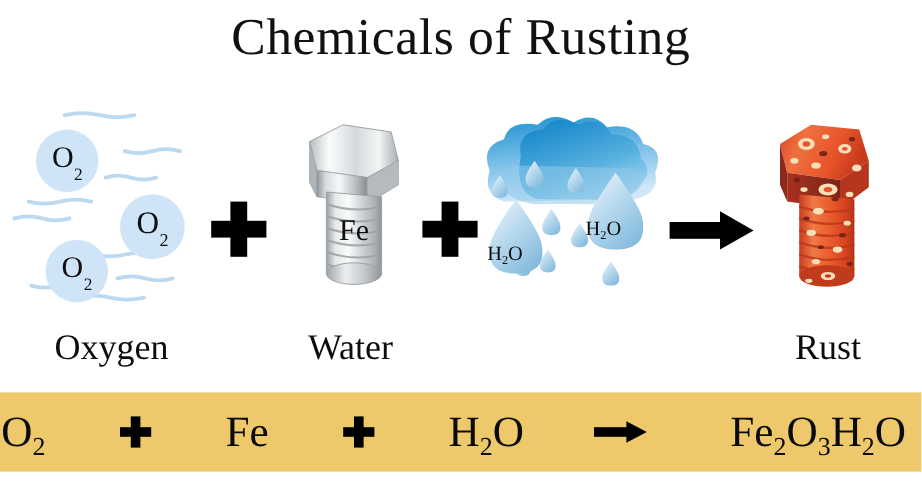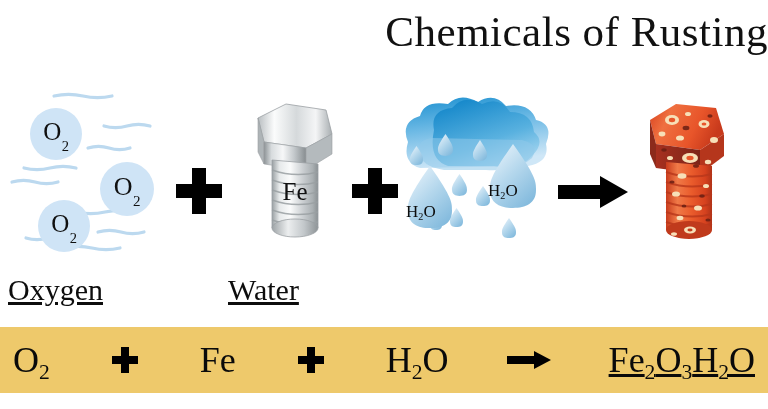--- a/index.html
+++ b/index.html
@@ -15,21 +15,21 @@
   #diagram {
     position:relative;
     width:768px; height:409px;
     background:#ffffff;
   }
 
   
   .title {
     position:absolute;
     top:8px; left:0; width:768px;
-    text-align:right;
+    text-align:center;
     font-family:"Liberation Serif", serif;
     font-size:43px;
     font-weight:400;
     color:#111111;
     letter-spacing:0.5px;
     line-height:1.1;
   }
 
   
   .panel {
@@ -38,26 +38,25 @@
     height:215px;
   }
   .panel .art {
     position:relative;
     width:100%;
     height:168px;
   }
   .panel .caption {
     position:absolute;
     bottom:0; left:0; width:100%;
-    text-align:left;
+    text-align:center;
     font-family:"Liberation Serif", serif;
     font-size:30px;
     color:#0d0d0d;
     line-height:1;
-    text-decoration:underline;
   }
 
   #panel-oxygen { left:8px;   width:170px; }
   #panel-iron   { left:228px; width:128px; }
   #panel-water  { left:390px; width:170px; }
   #panel-rust   { left:620px; width:140px; }
 
   
   .op {
     position:absolute;
@@ -424,36 +423,37 @@
           <ellipse cx="90" cy="26" rx="2.6" ry="1.8"></ellipse>
           <ellipse cx="44" cy="60" rx="2.8" ry="1.8"></ellipse>
           <ellipse cx="76" cy="76" rx="3" ry="1.8"></ellipse>
           <ellipse cx="52" cy="92" rx="2.6" ry="1.6"></ellipse>
           <ellipse cx="82" cy="106" rx="2.8" ry="1.8"></ellipse>
           <ellipse cx="64" cy="116" rx="2.4" ry="1.6"></ellipse>
           <ellipse cx="88" cy="130" rx="2.6" ry="1.6"></ellipse>
         </g>
       </svg>
     </div>
+    <div class="caption">Rust</div>
   </div>
 
   <div id="formula-bar">
     <div id="formula-row">
         <span class="f-term" style="margin: 0px 26px;">O<span class="sub">2</span></span>
         <div class="f-plus" style="margin: 0px 34px;">
           <div class="bar-h"></div>
           <div class="bar-v"></div>
         </div>
         <span class="f-term" style="margin: 0px 26px;">Fe</span>
         <div class="f-plus" style="margin: 0px 34px;">
           <div class="bar-h"></div>
           <div class="bar-v"></div>
         </div>
         <span class="f-term" style="margin: 0px 26px;">H<span class="sub">2</span>O</span>
         <div class="f-arrow" style="margin: 0px 30px;">
           <div class="shaft"></div>
           <div class="head"></div>
         </div>
-        <span class="f-term" style="margin: 0px 26px; text-decoration: underline;">Fe<span class="sub">2</span>O<span class="sub">3</span>H<span class="sub">2</span>O</span>
+        <span class="f-term" style="margin: 0px 38px;">Fe<span class="sub">2</span>O<span class="sub">3</span>H<span class="sub">2</span>O</span>
       </div>
   </div>
 
 </div>
 
 </body></html>

